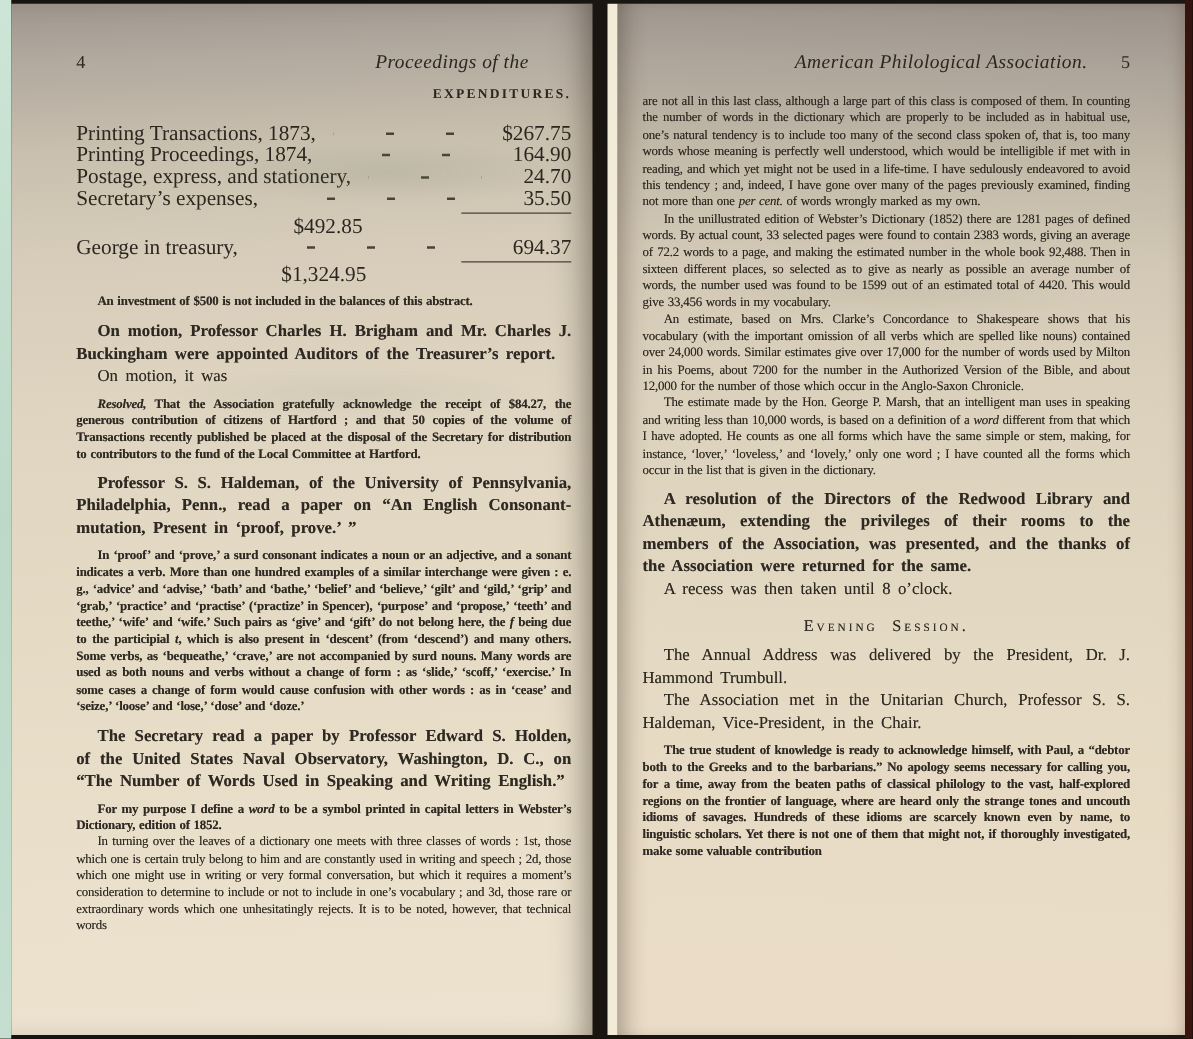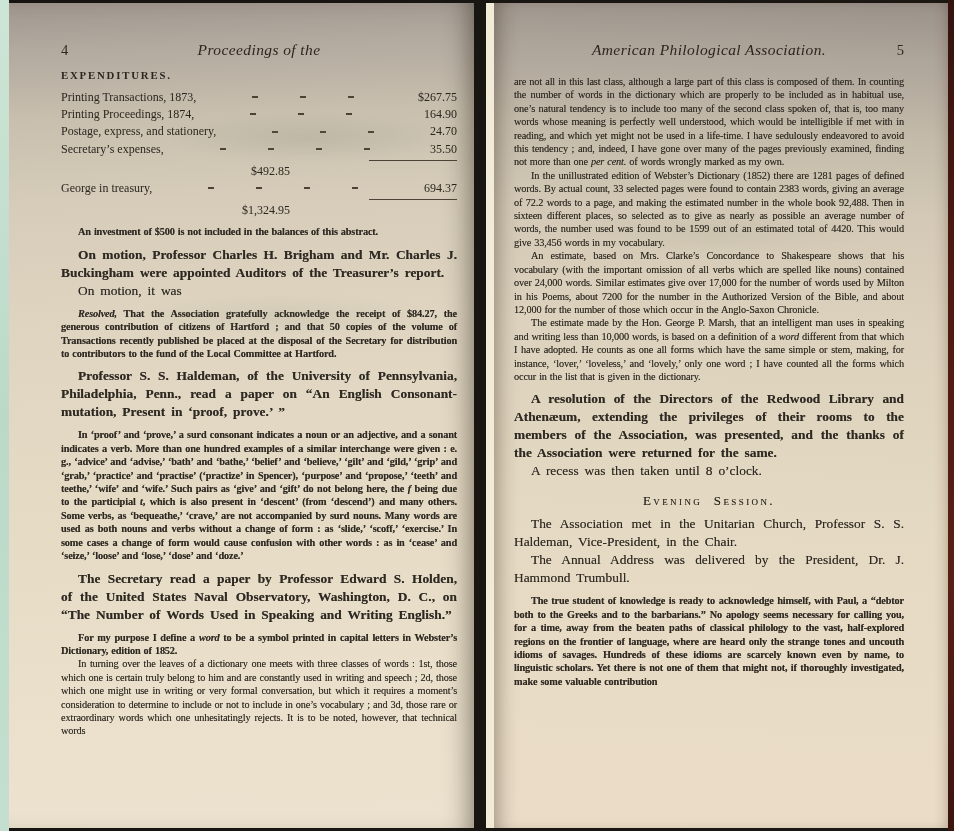--- a/index.html
+++ b/index.html
@@ -23,25 +23,25 @@
     background:linear-gradient(182deg,#9a9189 0%,#aea59b 7%,#c3baa9 16%,#d3c9b6 26%,#dcd2bd 40%,#e4d9c2 62%,#e9dcc6 85%,#ebdcc8 100%);
     box-shadow:inset 16px 0 20px -12px rgba(50,35,22,.4), inset -10px 0 14px -10px rgba(70,40,25,.35);}
   .page-inner{height:100%;overflow:hidden;}
   .page-left .page-inner{padding:38px 17px 0 52px;}
   .page-right .page-inner{padding:38px 44px 0 20px;}
 
   .running-head{display:grid;grid-template-columns:34px 1fr 34px;align-items:baseline;margin-bottom:10px;}
   .page-right .running-head{margin-bottom:16px;}
   .pageno{font-size:14.5px;}
   .pageno.right{text-align:right;}
-  .running-title{text-align:center;font-style:italic;font-size:15.5px;letter-spacing:.4px;color:#2b261f;}
+  .running-title{text-align:right;font-style:italic;font-size:15.5px;letter-spacing:.4px;color:#2b261f;}
 
-  .sec-head{text-align:left;font-size:10.8px;font-weight:bold;letter-spacing:1.8px;margin:6px 0 8px;color:#2b261f;}
+  .sec-head{text-align:right;font-size:10.8px;font-weight:bold;letter-spacing:1.8px;margin:6px 0 18px;color:#2b261f;}
 
-  .exp-table{margin:0 0 6px;font-size:12px;color:#2b261f;}
+  .exp-table{margin:0 0 6px;font-size:17px;color:#2b261f;}
   .exp-row{display:flex;align-items:baseline;line-height:16.2px;margin-top:1px;}
   .exp-label{white-space:nowrap;}
   .exp-leader{flex:1 1 auto;align-self:center;height:2px;margin:0 10px 0 14px;
     background:repeating-linear-gradient(to right,transparent 0 42px,#4a4336 42px 48px);}
   .exp-amt{flex:0 0 62px;text-align:right;white-space:nowrap;font-weight:400;}
   .exp-rule{width:88px;margin:3px 0 2px auto;border-top:1.5px solid #4a4336;}
   .exp-row.sum{justify-content:center;}
 
   .flow p{margin:0;text-indent:17px;text-align:justify;
     text-shadow:0 0 .4px rgba(46,41,34,.55);}
@@ -141,21 +141,21 @@
       </div>
 
       <div class="flow">
           <p class="para-fine noind"><span>are not all in this last class, although a large part of this class is composed of them.  In counting the number of words in the dictionary which are properly to be included as in habitual use, one’s natural tendency is to include too many of the second class spoken of, that is, too many words whose meaning is perfectly well understood, which would be intelligible if met with in reading, and which yet might not be used in a life-time.  I have sedulously endeavored to avoid this tendency ; and, indeed, I have gone over many of the pages previously examined, finding not more than one </span><i>per cent.</i><span> of words wrongly marked as my own.</span></p>
           <p class="para-fine"><span>In the unillustrated edition of Webster’s Dictionary (1852) there are 1281 pages of defined words.  By actual count, 33 selected pages were found to contain 2383 words, giving an average of 72.2 words to a page, and making the estimated number in the whole book 92,488.  Then in sixteen different places, so selected as to give as nearly as possible an average number of words, the number used was found to be 1599 out of an estimated total of 4420.  This would give 33,456 words in my vocabulary.</span></p>
           <p class="para-fine"><span>An estimate, based on Mrs. Clarke’s Concordance to Shakespeare shows that his vocabulary (with the important omission of all verbs which are spelled like nouns) contained over 24,000 words.  Similar estimates give over 17,000 for the number of words used by Milton in his Poems, about 7200 for the number in the Authorized Version of the Bible, and about 12,000 for the number of those which occur in the Anglo-Saxon Chronicle.</span></p>
           <p class="para-fine"><span>The estimate made by the Hon. George P. Marsh, that an intelligent man uses in speaking and writing less than 10,000 words, is based on a definition of a </span><i>word</i><span> different from that which I have adopted.  He counts as one all forms which have the same simple or stem, making, for instance, ‘lover,’ ‘loveless,’ and ‘lovely,’ only one word ; I have counted all the forms which occur in the list that is given in the dictionary.</span></p>
           <p class="para-body gap"><span>A resolution of the Directors of the Redwood Library and Athenæum, extending the privileges of their rooms to the members of the Association, was presented, and the thanks of the Association were returned for the same.</span></p>
           <p class="para-body"><span>A recess was then taken until 8 o’clock.</span></p>
           <p class="para-heading"><span>Evening Session.</span></p>
+          <p class="para-body"><span>The Annual Address was delivered by the President, Dr. J. Hammond Trumbull.</span></p>
           <p class="para-body"><span>The Association met in the Unitarian Church, Professor S. S. Haldeman, Vice-President, in the Chair.</span></p>
-          <p class="para-body"><span>The Annual Address was delivered by the President, Dr. J. Hammond Trumbull.</span></p>
           <p class="para-fine gap"><span>The true student of knowledge is ready to  acknowledge himself, with Paul, a “debtor both to the Greeks and to the barbarians.”  No apology seems necessary for calling you, for a time, away from the beaten paths of classical philology to the vast, half-explored regions on the frontier of language, where are heard only the strange tones and uncouth idioms of savages.  Hundreds of these idioms are scarcely known even by name, to linguistic scholars.  Yet there is not one of them that might not, if thoroughly investigated, make some valuable contribution</span></p>
         </div>
     </div>
   </div>
 
   <div class="edge-right"></div>
 </div>
 
 </body></html>

